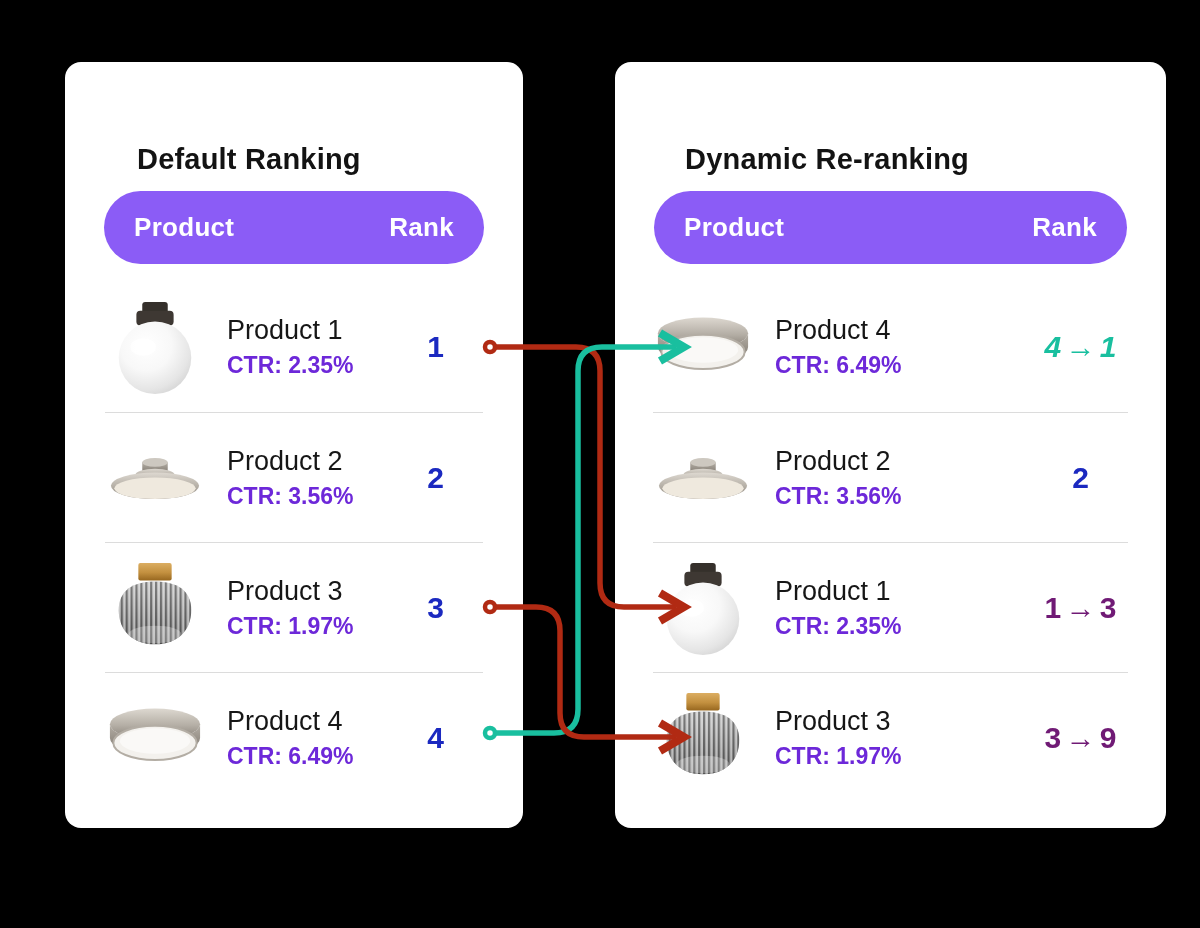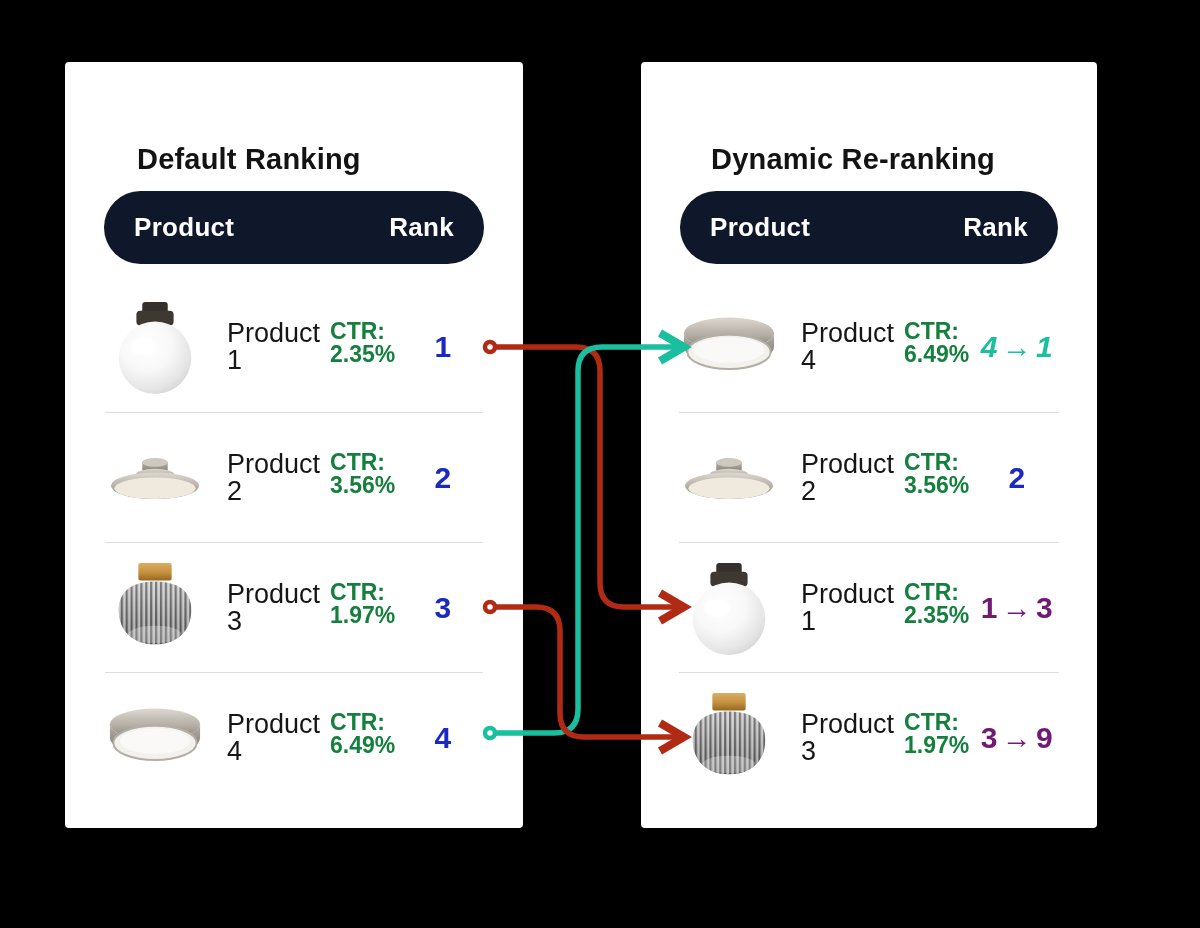--- a/index.html
+++ b/index.html
@@ -3,47 +3,47 @@
 <meta charset="utf-8">
 <style>
   html,body{margin:0;padding:0;}
   body{
     width:1200px;height:928px;position:relative;overflow:hidden;
     background:#000000;
     font-family:"Liberation Sans","DejaVu Sans",sans-serif;
   }
   .card{
     position:absolute;top:62px;width:458px;height:766px;
-    background:#ffffff;border-radius:4px;
+    background:#ffffff;border-radius:16px;
     box-shadow:0 18px 40px rgba(0,0,0,0.55);
   }
   #card-left{left:65px;}
-  #card-right{left:641px;width:456px;}
+  #card-right{left:615px;width:551px;}
   .panel-title{
     position:absolute;top:57px;left:72px;
     font-size:29px;font-weight:bold;color:#131313;letter-spacing:0.2px;
     white-space:nowrap;
   }
   #card-right .panel-title{left:70px;}
   .pill{
     position:absolute;top:129px;left:39px;right:39px;height:73px;
-    background:#0f172a;border-radius:37px;
+    background:#8b5cf6;border-radius:37px;
     display:flex;align-items:center;justify-content:space-between;
     padding:0 30px;box-sizing:border-box;
   }
   .pill span{color:#ffffff;font-size:26px;font-weight:bold;letter-spacing:0.3px;}
   .rows{position:absolute;top:220px;left:40px;right:40px;}
   #card-right .rows{left:38px;right:38px;}
   .row{height:130px;display:flex;align-items:center;box-sizing:border-box;}
   .row + .row{border-top:1.5px solid #dcdcdc;align-items:center;}
   .fixture{flex:0 0 100px;width:100px;height:106px;display:flex;align-items:center;justify-content:center;}
   .fixture svg{width:98px;height:98px;display:block;}
-  .info{flex:1 1 auto;padding-left:22px;display:flex;flex-direction:row;gap:10px;}
+  .info{flex:1 1 auto;padding-left:22px;display:flex;flex-direction:column;gap:10px;}
   .pname{font-size:27px;color:#161616;line-height:1;}
-  .ctr{font-size:23px;font-weight:bold;color:#15803d;line-height:1;}
+  .ctr{font-size:23px;font-weight:bold;color:#6d28d9;line-height:1;}
   .rankcol{
     flex:0 0 95px;text-align:center;
     font-size:30px;font-weight:bold;color:#1b29c0;
     white-space:nowrap;word-spacing:-4px;
   }
   .chg-up{color:#19bf9f;font-style:italic;}
   .chg-down{color:#701a75;}
   .chg-none{color:#1b29c0;}
   #overlay{position:absolute;left:0;top:0;pointer-events:none;}
   #overlay .wire{fill:none;stroke-width:5.5px;}

